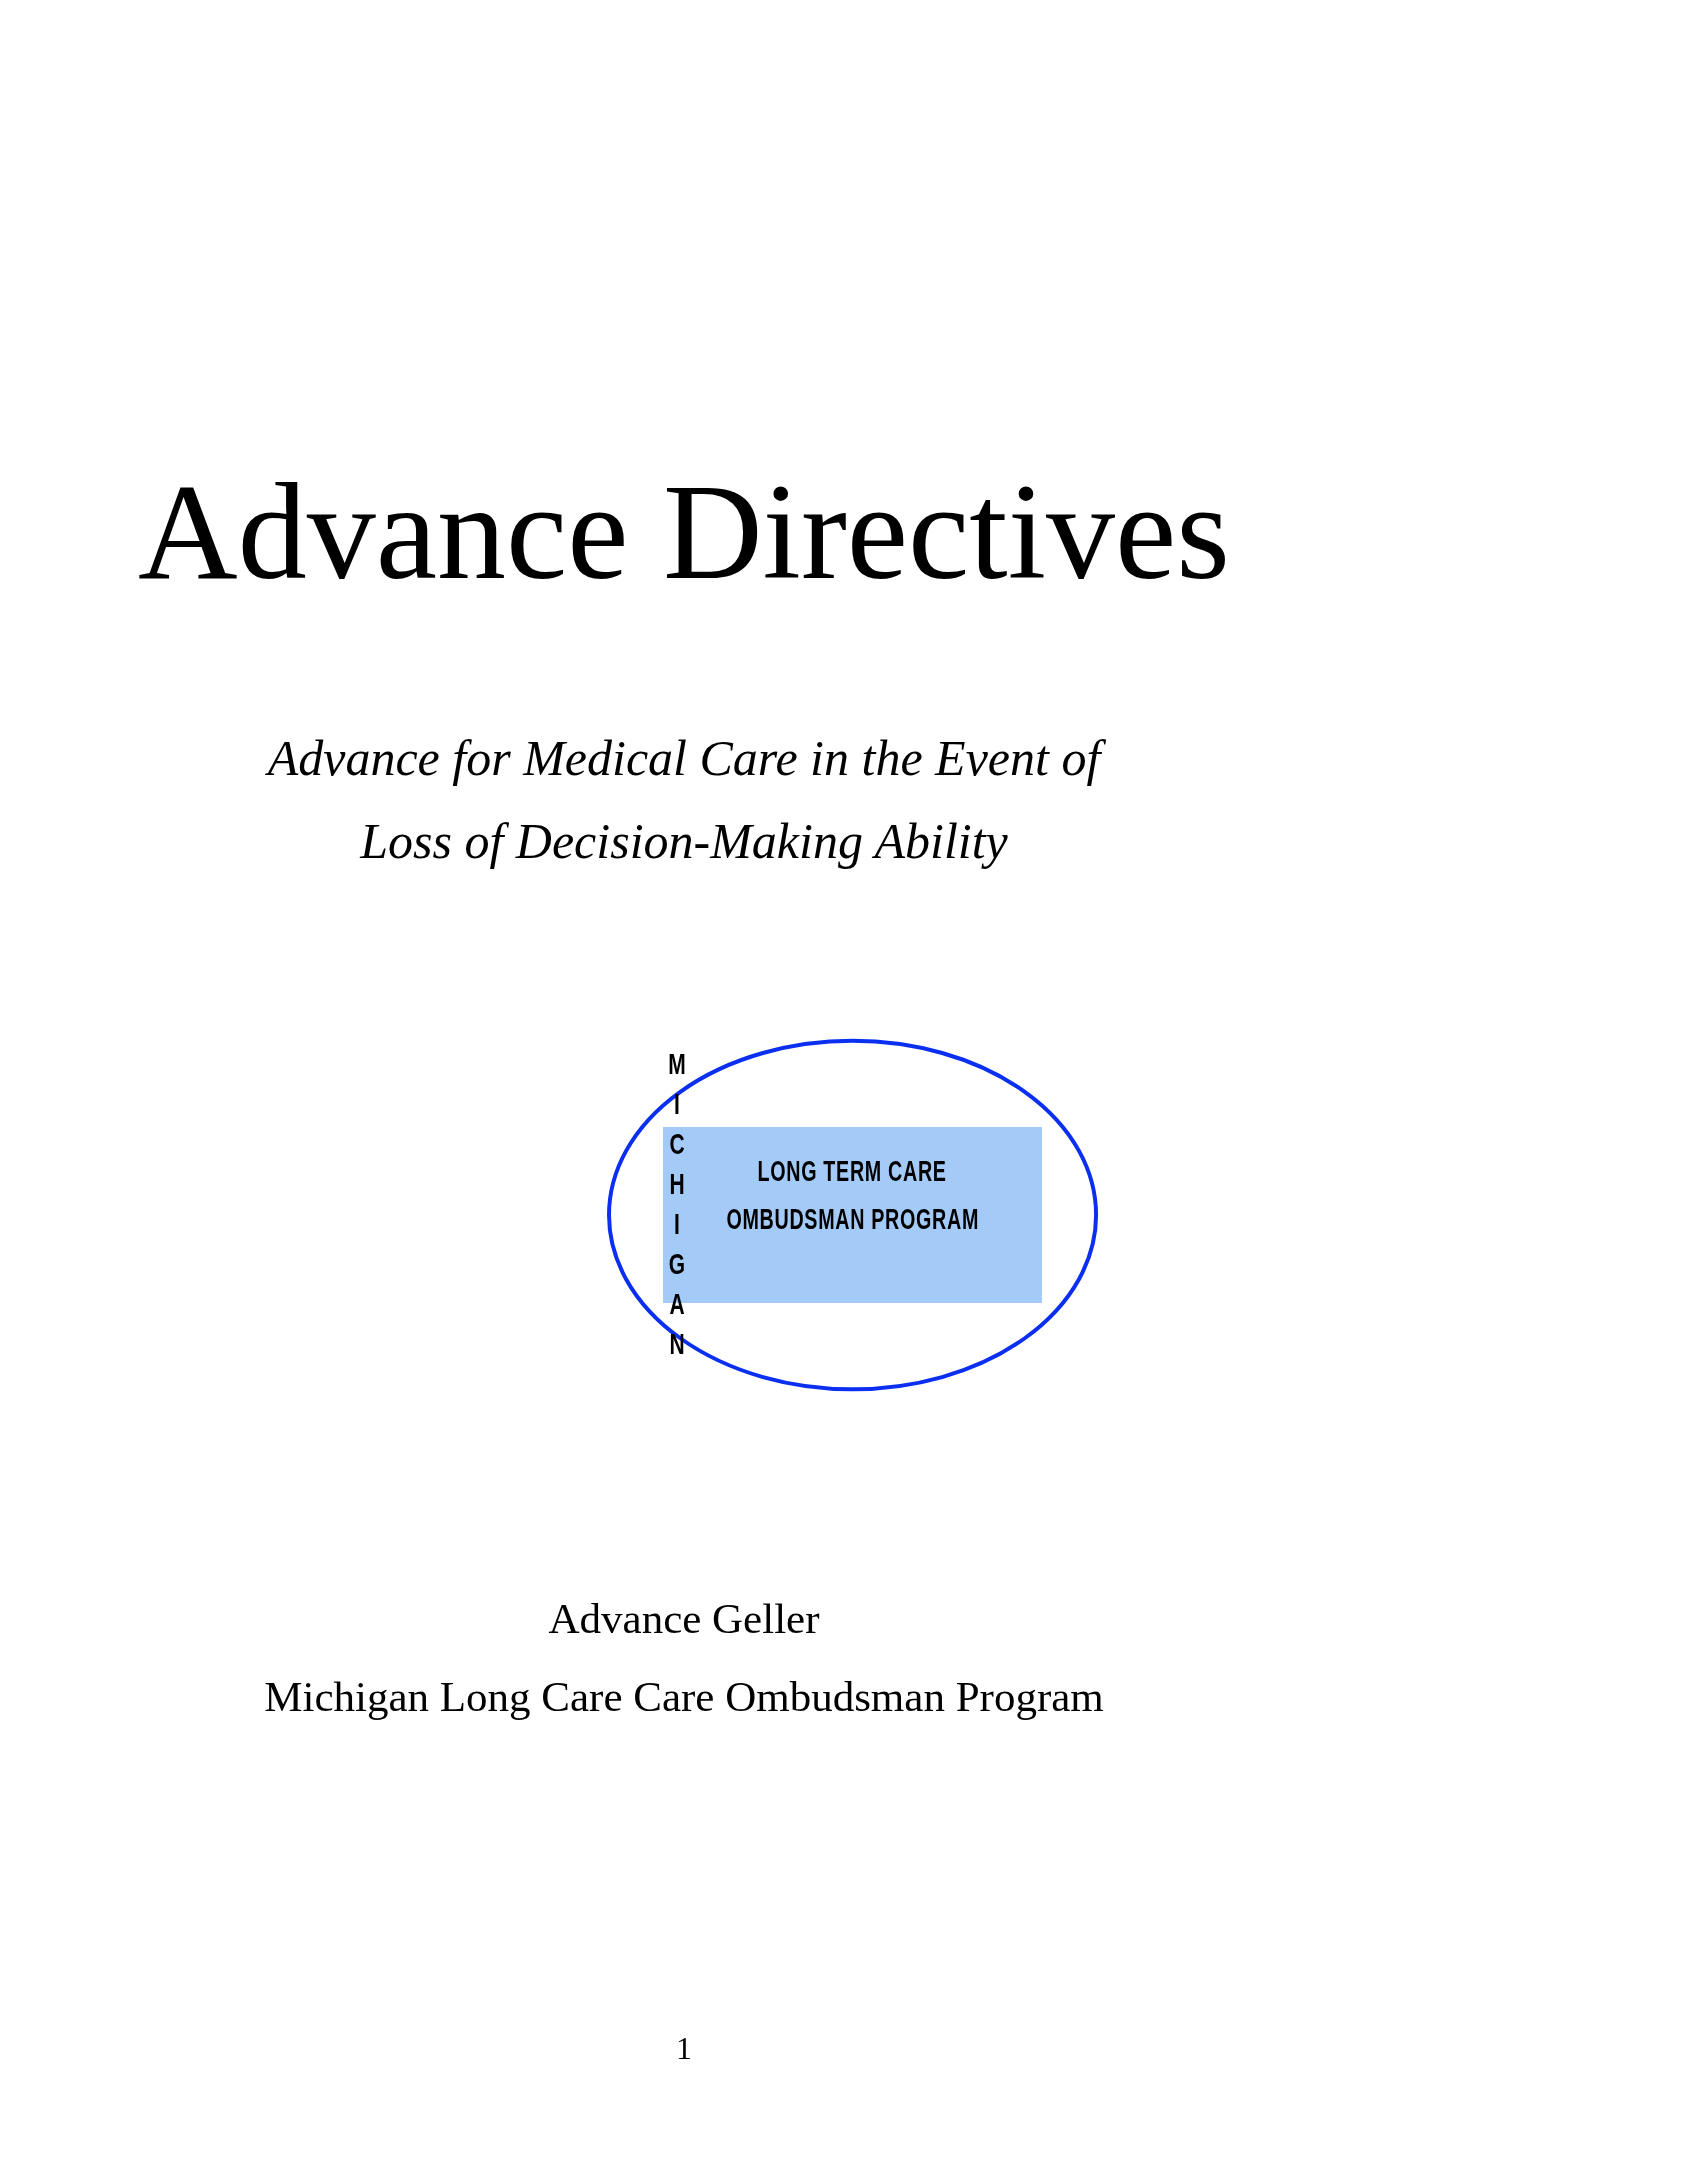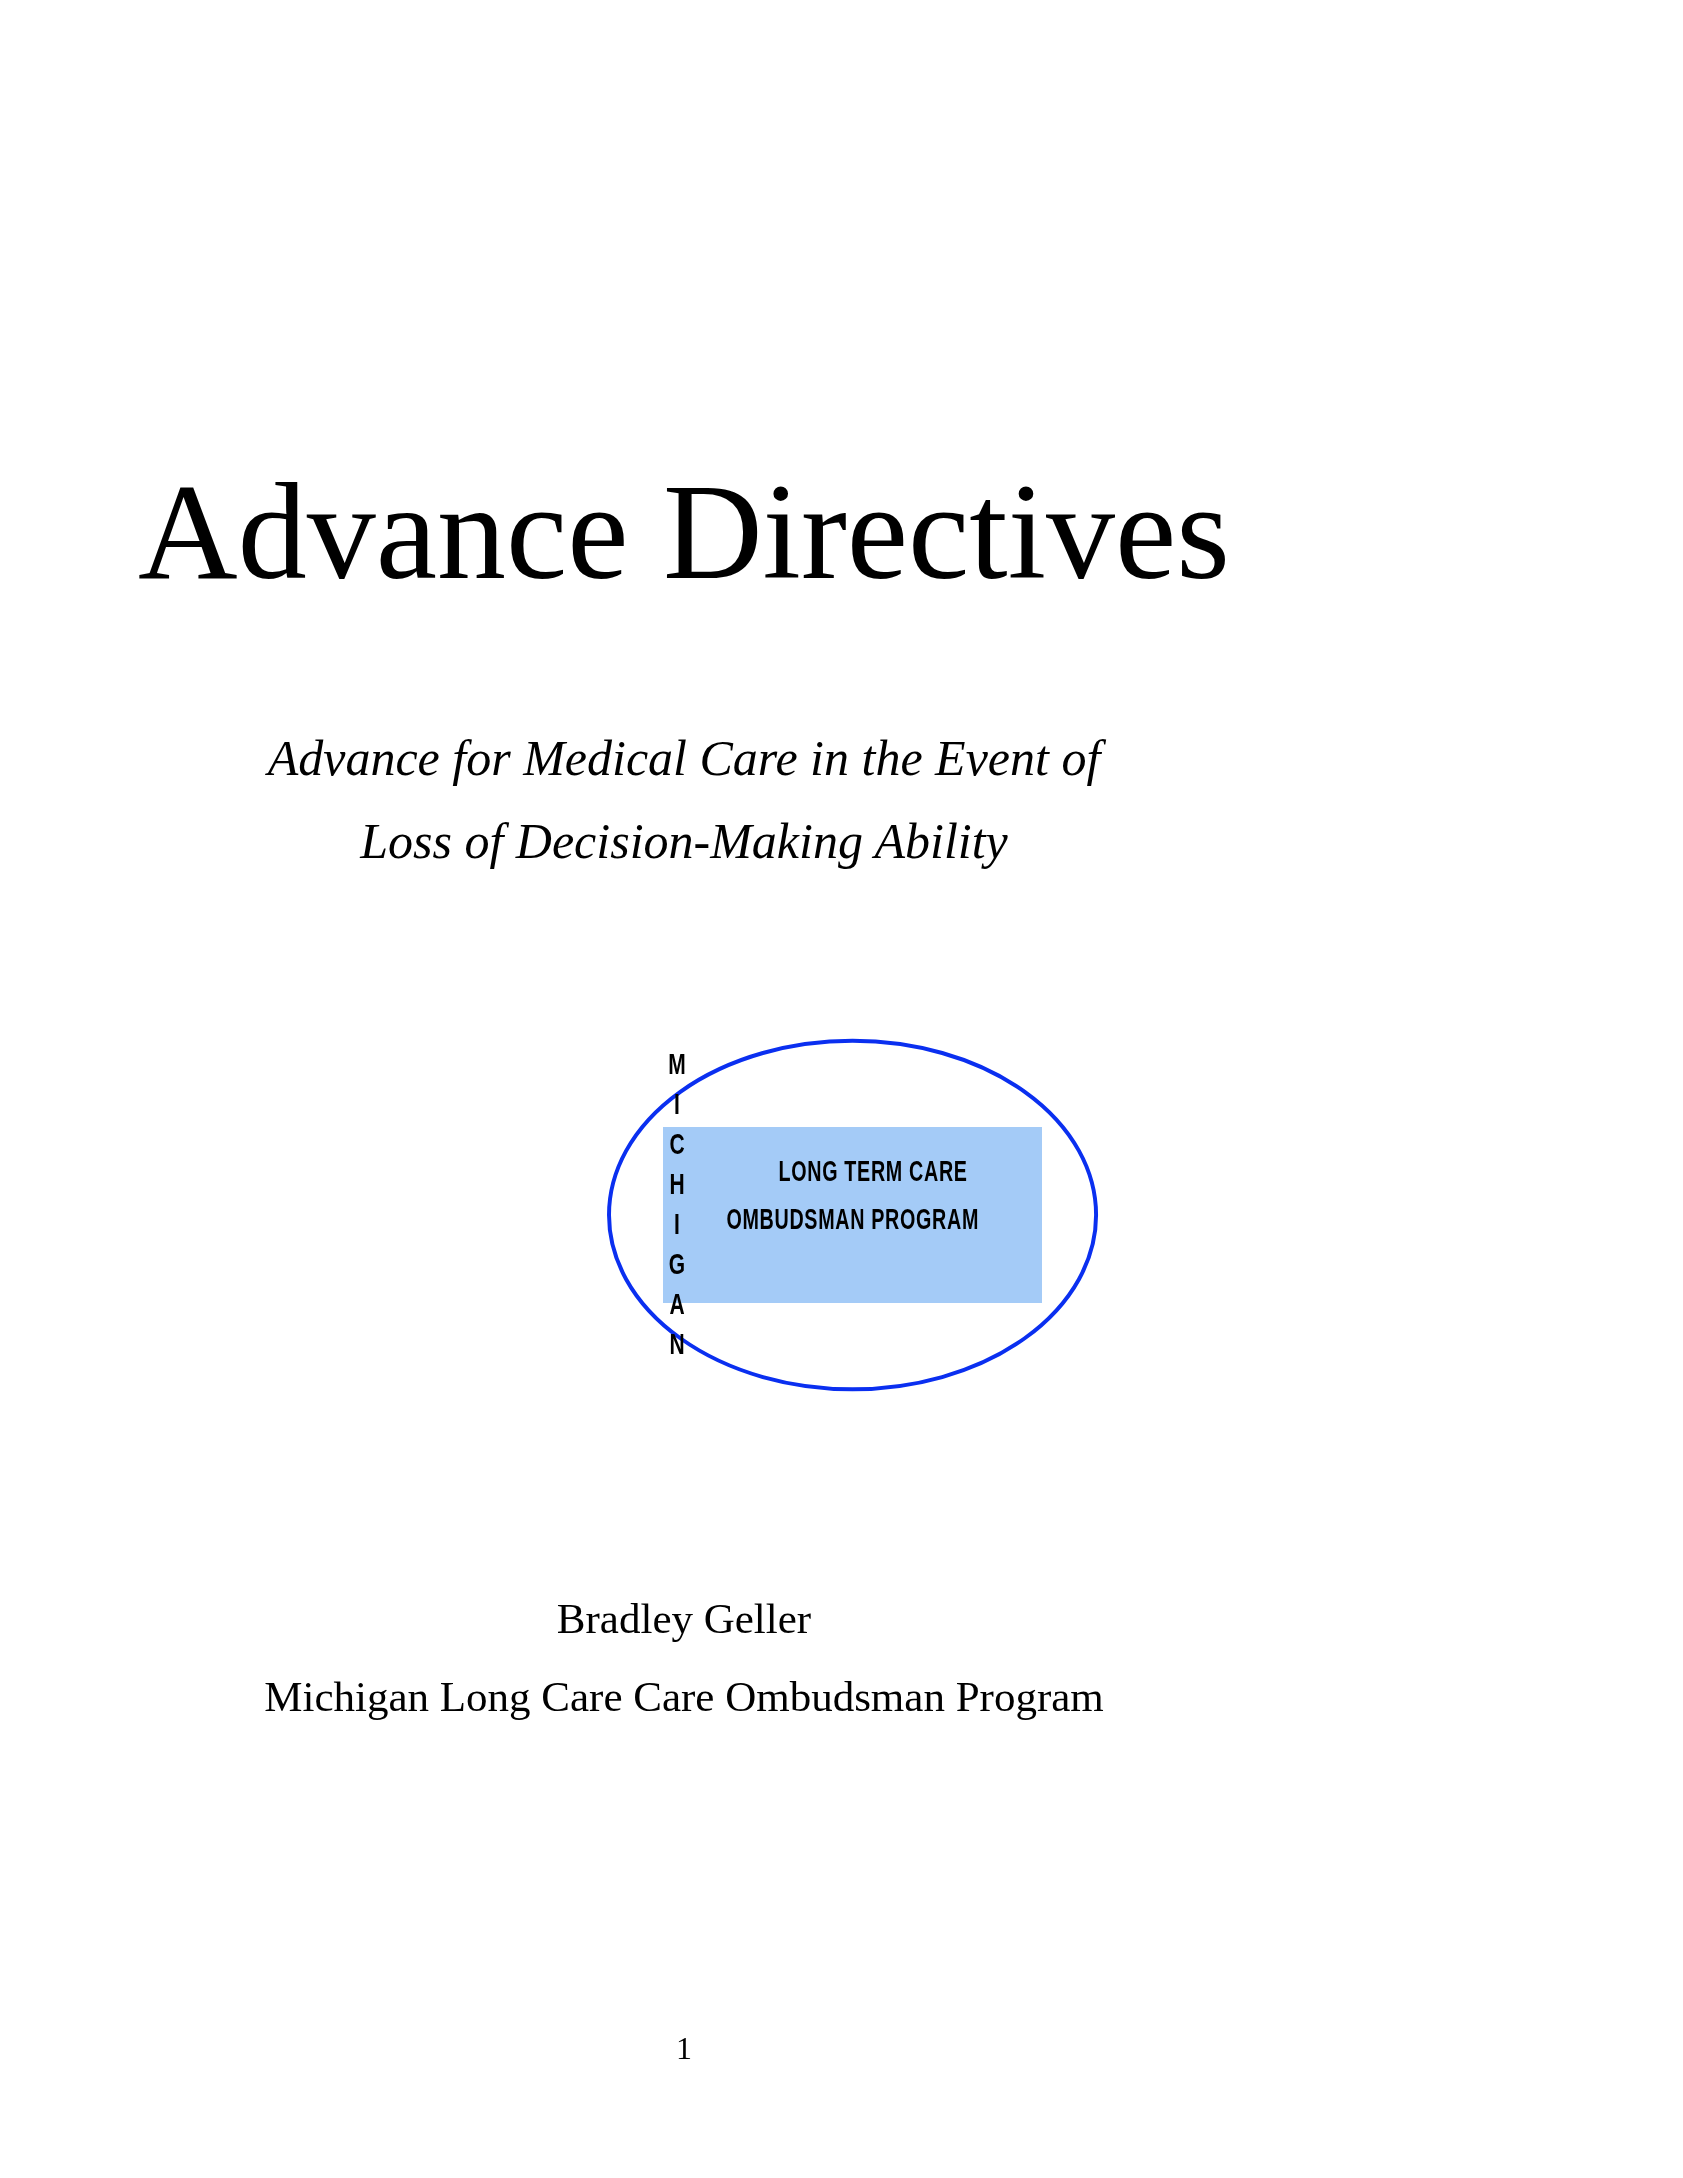--- a/index.html
+++ b/index.html
@@ -14,21 +14,21 @@
     .org { top: 1675px; font-size: 43px; line-height: 1; }
     .pagenum { top: 2032px; font-size: 32px; line-height: 1; }
 
     .logo { position: absolute; left: 594px; top: 1020px; width: 525px; height: 396px; }
     .logo svg { position: absolute; left: 0; top: 0; }
     .logo-rect { position: absolute; left: 69px; top: 107px; width: 379px; height: 176px; background: #A4CBF7; }
     .logo-line { position: absolute; left: 69px; width: 379px; text-align: center;
                  font-family: "Liberation Sans", "DejaVu Sans", sans-serif; font-weight: bold;
                  font-size: 29px; line-height: 1; letter-spacing: 1px; white-space: nowrap; }
     .logo-line span { display: inline-block; transform: scaleX(0.68); transform-origin: center; }
-    .logo-line1 { top: 137px; padding-left: 21px; }
+    .logo-line1 { top: 137px; }
     .logo-line2 { top: 185px; }
     .vert { position: absolute; left: 69px; top: 24px; width: 28px;
             font-family: "Liberation Sans", "DejaVu Sans", sans-serif; font-weight: bold;
             font-size: 30px; line-height: 40px; text-align: center; }
     .vert span { display: block; transform: scaleX(0.7); }
   </style>
 </head>
 <body>
 
 <div class="abs title">Advance Directives</div>
@@ -52,17 +52,17 @@
     <span>I</span>
     <span>C</span>
     <span>H</span>
     <span>I</span>
     <span>G</span>
     <span>A</span>
     <span>N</span>
   </div>
 </div>
 
-<div class="abs author">Bradley Geller</div>
+<div class="abs author">Advance Geller</div>
 <div class="abs org">Michigan Long Care Care Ombudsman Program</div>
 
 <div class="abs pagenum">1</div>
 
 
 </body></html>

